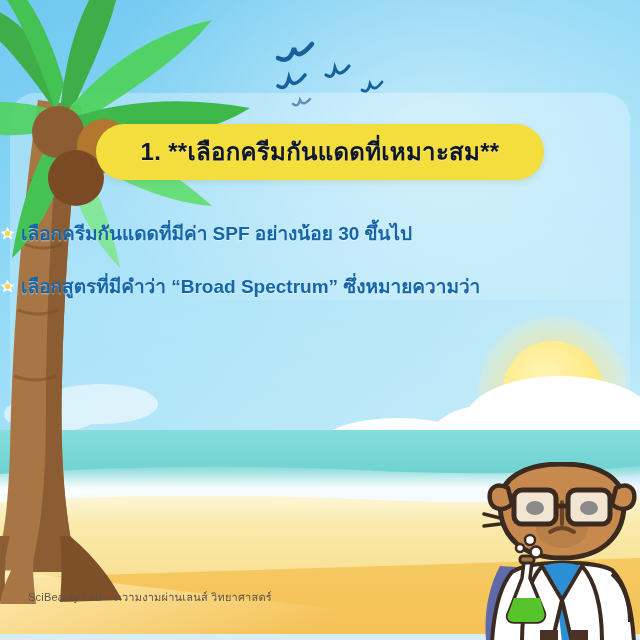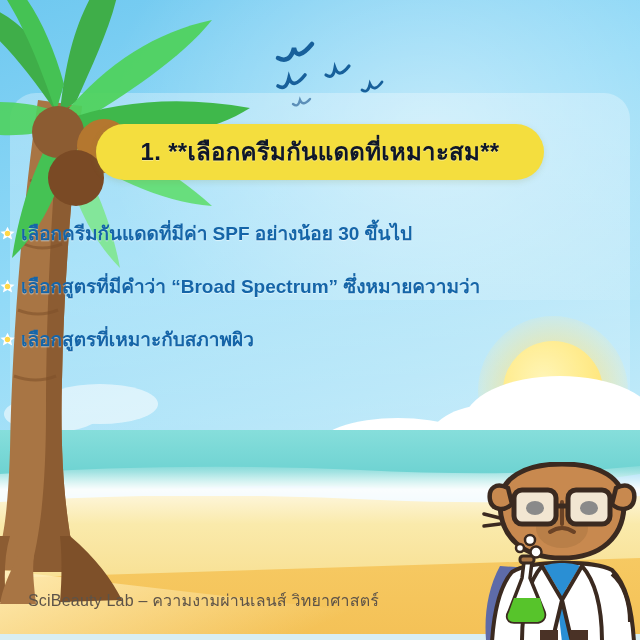--- a/index.html
+++ b/index.html
@@ -91,21 +91,21 @@
     vertical-align:-1px;margin-right:6px;
   }
 
   
   .character{position:absolute;left:478px;top:462px;width:170px;height:180px;}
 
   
   .footer{
     position:absolute;left:28px;top:588px;
     color:#5D5348;
-    font-size:16px;
+    font-size:11px;
     letter-spacing:0.2px;
     white-space:nowrap;
   }
 </style>
 </head>
 <body>
 
 <div id="stage">
 
   <div class="sky"></div>
@@ -239,26 +239,20 @@
     <div class="bullet-row">
       <span class="bullet-line">
         <svg class="bullet-icon" viewBox="0 0 20 20">
           <path d="M10 1 L13 7 L19.5 7.6 L14.6 11.8 L16.2 18 L10 14.6 L3.8 18 L5.4 11.8 L0.5 7.6 L7 7 Z" fill="#FFFFFF"></path>
           <circle cx="10" cy="10" r="3.6" fill="#FFD84A"></circle>
         </svg><span>เลือกสูตรที่มีคำว่า “Broad Spectrum” ซึ่งหมายความว่า</span>
       </span>
     </div>
 
     <div class="bullet-row">
-      <span class="bullet-line">
-        <svg class="bullet-icon" viewBox="0 0 20 20">
-          <path d="M10 1 L13 7 L19.5 7.6 L14.6 11.8 L16.2 18 L10 14.6 L3.8 18 L5.4 11.8 L0.5 7.6 L7 7 Z" fill="#FFFFFF"></path>
-          <circle cx="10" cy="10" r="3.6" fill="#FFD84A"></circle>
-        </svg><span>เลือกสูตรที่เหมาะกับสภาพผิว</span>
-      </span>
     </div>
 
   </div>
 
   <svg class="character" viewBox="0 0 170 180">
 
     <path d="M22 104 C10 126 6 152 8 178 L48 178 C40 150 42 124 54 106 Z" fill="#5E6BA8"></path>
 
     <path d="M34 110 C22 124 16 148 14 180 L156 180 C154 146 148 122 134 108 C116 98 52 98 34 110 Z" fill="#FFFFFF" stroke="#3B2A20" stroke-width="4"></path>
 

